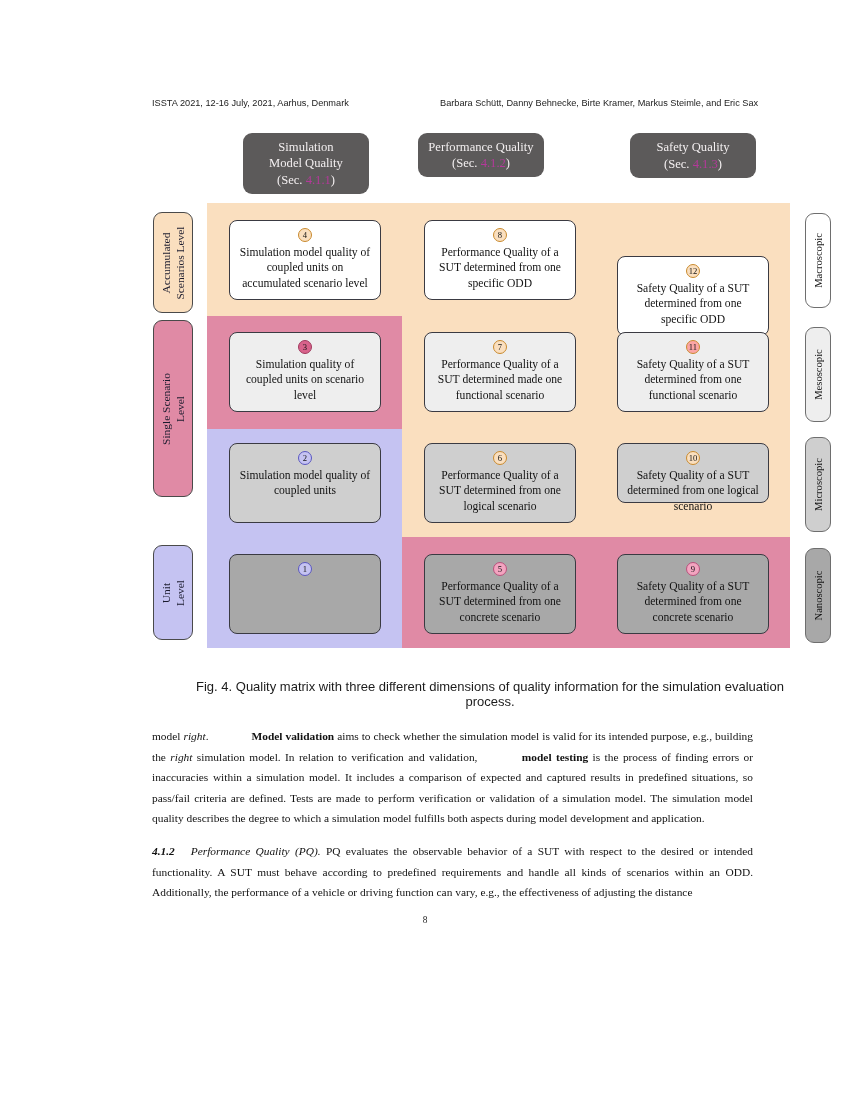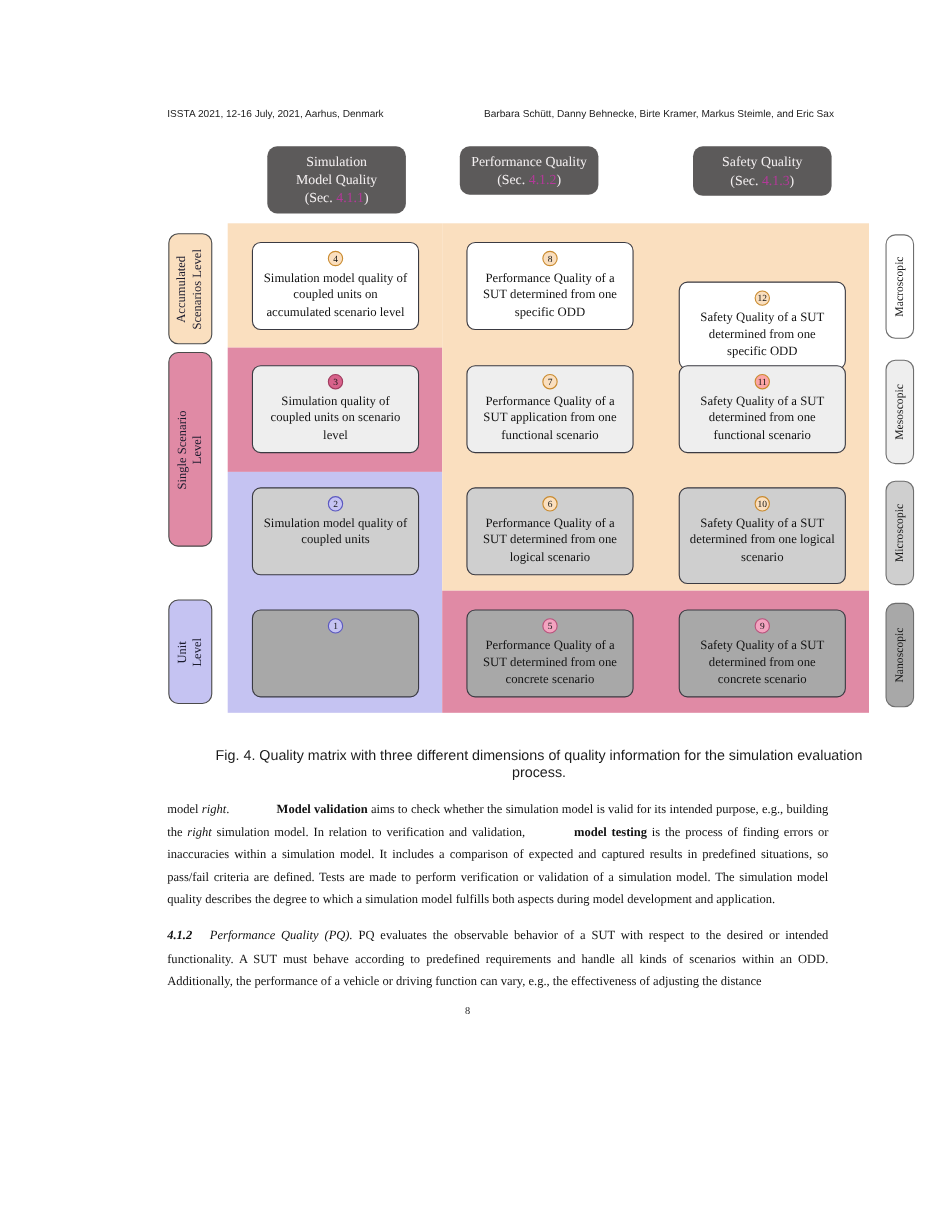--- a/index.html
+++ b/index.html
@@ -276,36 +276,36 @@
     <span class="badge" style="background:#fadfbf; border-color:#c98a2e;">12</span>
     <span class="ctext">Safety Quality of a SUT determined from one specific ODD</span>
   </div>
 
   <div class="cell" style="left:229px; top:332px; width:152px; height:80px; background:#eeeeee;">
     <span class="badge" style="background:#d8628b; border-color:#a03a5e;">3</span>
     <span class="ctext">Simulation quality of coupled units on scenario level</span>
   </div>
   <div class="cell" style="left:424px; top:332px; width:152px; height:80px; background:#eeeeee;">
     <span class="badge" style="background:#fadfbf; border-color:#c98a2e;">7</span>
-    <span class="ctext">Performance Quality of a SUT application from one functional scenario</span>
+    <span class="ctext">Performance Quality of a SUT determined made one functional scenario</span>
   </div>
   <div class="cell" style="left:617px; top:332px; width:152px; height:80px; background:#eeeeee;">
     <span class="badge" style="background:#fca5a5; border-color:#c98a2e;">11</span>
     <span class="ctext">Safety Quality of a SUT determined from one functional scenario</span>
   </div>
 
   <div class="cell" style="left:229px; top:443px; width:152px; height:80px; background:#cfcfcf;">
     <span class="badge" style="background:#c5c3f2; border-color:#5a57c0;">2</span>
     <span class="ctext">Simulation model quality of coupled units</span>
   </div>
   <div class="cell" style="left:424px; top:443px; width:152px; height:80px; background:#cfcfcf;">
     <span class="badge" style="background:#fadfbf; border-color:#c98a2e;">6</span>
     <span class="ctext">Performance Quality of a SUT determined from one logical scenario</span>
   </div>
-  <div class="cell" style="left:617px; top:443px; width:152px; height:88px; background:#cfcfcf;">
+  <div class="cell" style="left:617px; top:443px; width:152px; height:60px; background:#cfcfcf;">
     <span class="badge" style="background:#fadfbf; border-color:#c98a2e;">10</span>
     <span class="ctext">Safety Quality of a SUT determined from one logical scenario</span>
   </div>
 
   <div class="cell" style="left:229px; top:554px; width:152px; height:80px; background:#a8a8a8;">
     <span class="badge" style="background:#c5c3f2; border-color:#5a57c0;">1</span>
   </div>
   <div class="cell" style="left:424px; top:554px; width:152px; height:80px; background:#a8a8a8;">
     <span class="badge" style="background:#f3a4c0; border-color:#b8527c;">5</span>
     <span class="ctext">Performance Quality of a SUT determined from one concrete scenario</span>

